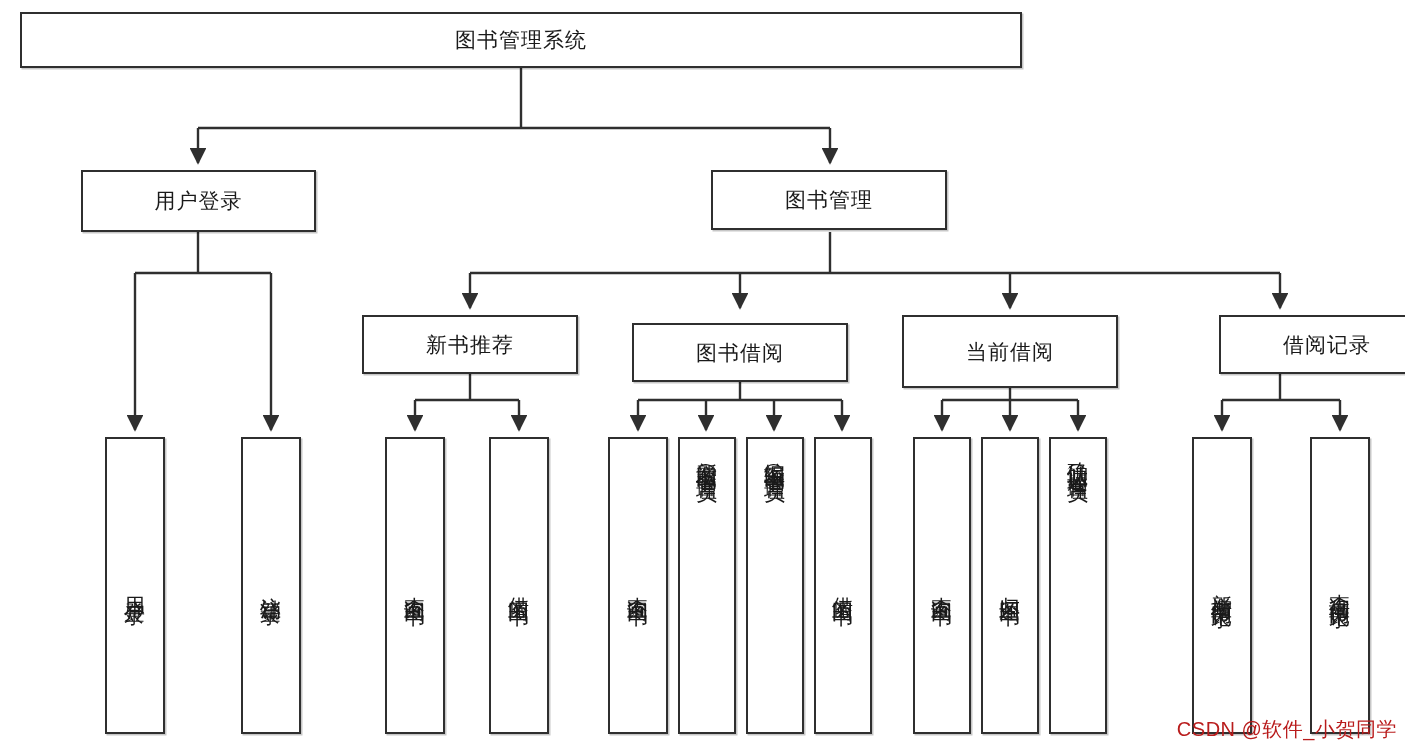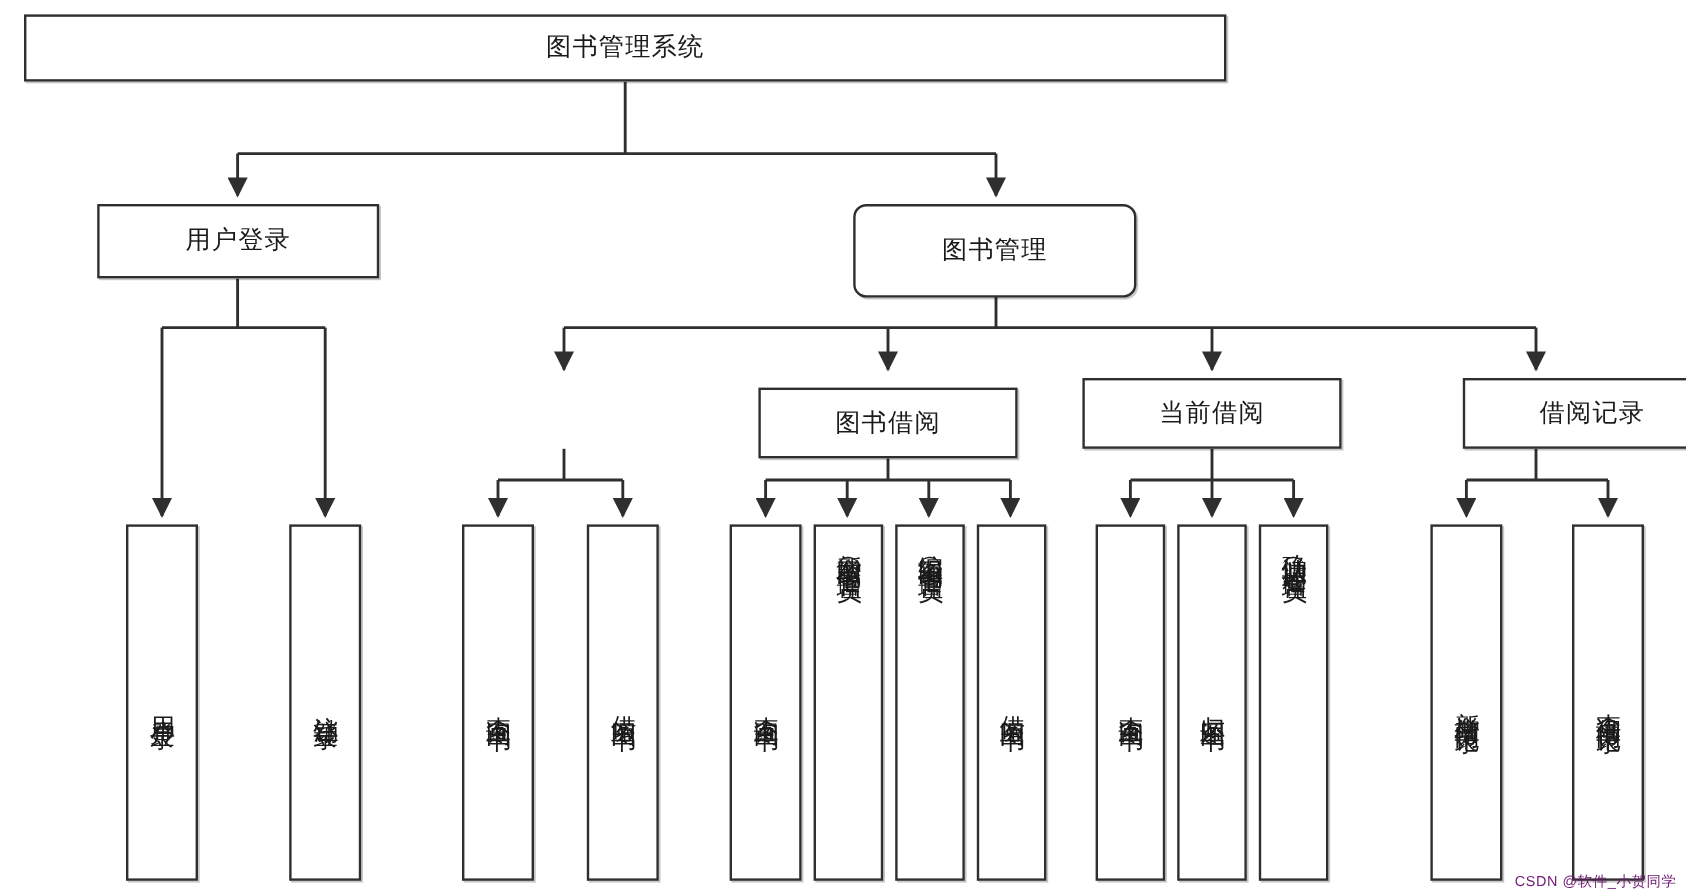--- a/index.html
+++ b/index.html
@@ -43,22 +43,22 @@
     align-items:flex-start;
     justify-content:center;
     padding-top:6px;
   }
   .leaf-box.center-v{align-items:center;padding-top:0;}
 
   #watermark{
     position:absolute;
     right:8px;
     bottom:4px;
-    color:#701a75;
-    font-size:12px;
+    color:#b91c1c;
+    font-size:20px;
     letter-spacing:0.5px;
     white-space:nowrap;
     user-select:none;
   }
 </style>
 </head>
 <body>
 
 <div id="diagram-root">
 
@@ -113,28 +113,31 @@
     </g>
   </svg>
 
   <div class="node-box" style="left:20px;top:12px;width:1002px;height:56px;">
     <span class="node-label">图书管理系统</span>
   </div>
 
   <div class="node-box" style="left:81px;top:170px;width:235px;height:62px;">
     <span class="node-label">用户登录</span>
   </div>
-  <div class="node-box" style="left:711px;top:170px;width:236px;height:78px;border-radius:11px;">
+  <div class="node-box" style="left:711px;top:170px;width:236px;height:60px;">
     <span class="node-label">图书管理</span>
   </div>
 
+  <div class="node-box" style="left:362px;top:315px;width:216px;height:59px;">
+    <span class="node-label">新书推荐</span>
+  </div>
   <div class="node-box" style="left:632px;top:323px;width:216px;height:59px;">
     <span class="node-label">图书借阅</span>
   </div>
-  <div class="node-box" style="left:902px;top:315px;width:216px;height:59px;">
+  <div class="node-box" style="left:902px;top:315px;width:216px;height:73px;">
     <span class="node-label">当前借阅</span>
   </div>
   <div class="node-box" style="left:1219px;top:315px;width:216px;height:59px;">
     <span class="node-label">借阅记录</span>
   </div>
 
   <div class="node-box leaf-box center-v" style="left:105px;top:437px;width:60px;height:297px;">
     <span class="node-label vert">用户登录</span>
   </div>
   <div class="node-box leaf-box center-v" style="left:241px;top:437px;width:60px;height:297px;">

